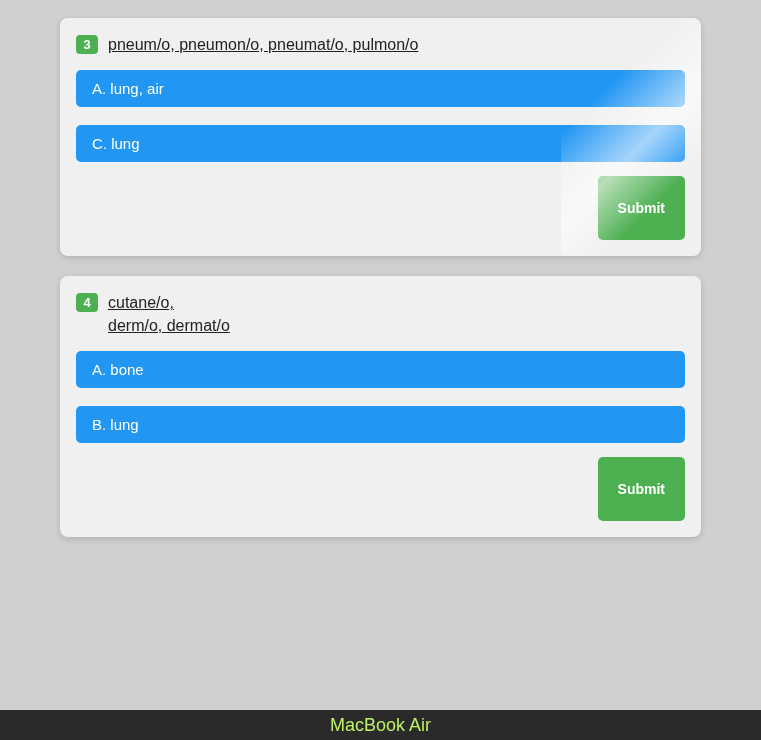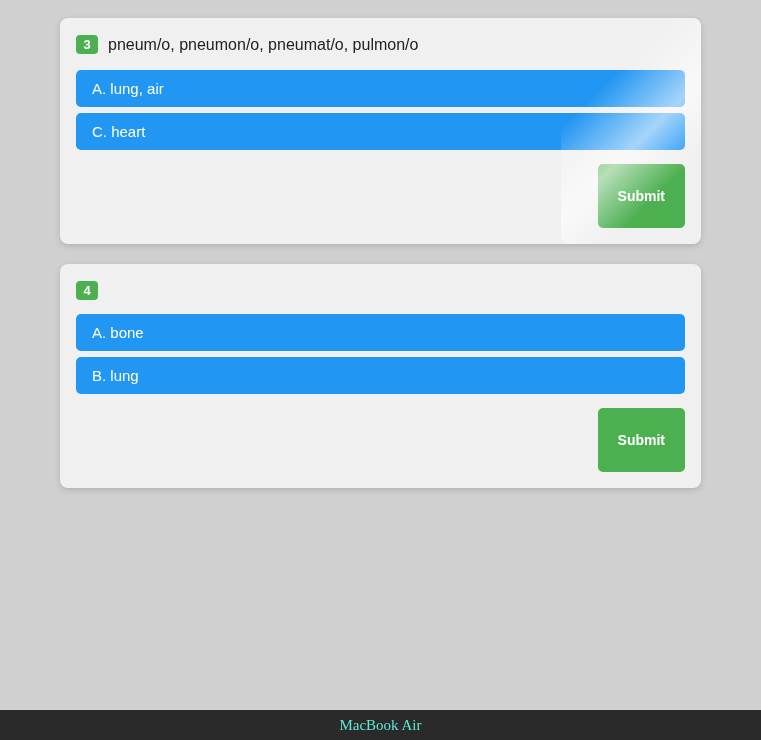--- a/index.html
+++ b/index.html
@@ -45,26 +45,27 @@
       border-radius: 4px;
       min-width: 22px;
       text-align: center;
       margin-top: 1px;
     }
 
     .question-text {
       font-size: 16px;
       color: #222;
       line-height: 1.4;
+      text-decoration: underline;
     }
 
     .answer-options {
       display: flex;
       flex-direction: column;
-      gap: 6px;
+      gap: 18px;
       margin-bottom: 14px;
     }
 
     .answer-option {
       background-color: #2196f3;
       color: white;
       padding: 10px 16px;
       border-radius: 5px;
       font-size: 15px;
       cursor: pointer;
@@ -95,23 +96,22 @@
       left: 0;
       width: 761px;
       height: 30px;
       background-color: #2a2a2a;
       display: flex;
       align-items: center;
       justify-content: center;
     }
 
     .taskbar-label {
-      color: #5eead4;
-      font-size: 15px;
-      font-family: Liberation Serif, serif;
+      color: #bef264;
+      font-size: 18px;
     }
 
     
     .glare-overlay {
       position: absolute;
       top: 0;
       right: 0;
       width: 140px;
       height: 100%;
       background: linear-gradient(135deg, transparent 30%, rgba(255,255,255,0.6) 55%, transparent 75%);
@@ -128,29 +128,31 @@
 
 <div id="cards-container" style="width:100%; display:flex; flex-direction:column; gap:20px; padding-top:8px;">
     <div class="question-card">
       <div class="glare-overlay"></div>
       <div class="question-header">
         <span class="question-number">3</span>
         <span class="question-text" style="white-space: pre-line;">pneum/o, pneumon/o, pneumat/o, pulmon/o</span>
       </div>
       <div class="answer-options">
         <button class="answer-option">A.  lung, air</button>
-        <button class="answer-option">C.  heart</button>
+        <button class="answer-option">C.  lung</button>
       </div>
       <div class="card-footer">
         <button class="submit-button">Submit</button>
       </div>
     </div>
     <div class="question-card">
       <div class="question-header">
         <span class="question-number">4</span>
+        <span class="question-text" style="white-space: pre-line;">cutane/o,
+derm/o, dermat/o</span>
       </div>
       <div class="answer-options">
         <button class="answer-option">A.  bone</button>
         <button class="answer-option">B.  lung</button>
       </div>
       <div class="card-footer">
         <button class="submit-button">Submit</button>
       </div>
     </div>
   </div>

